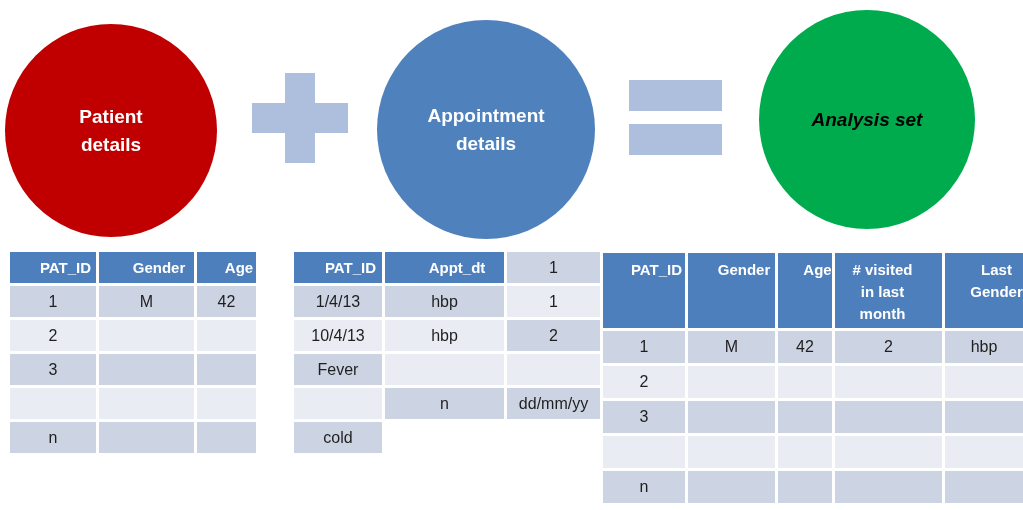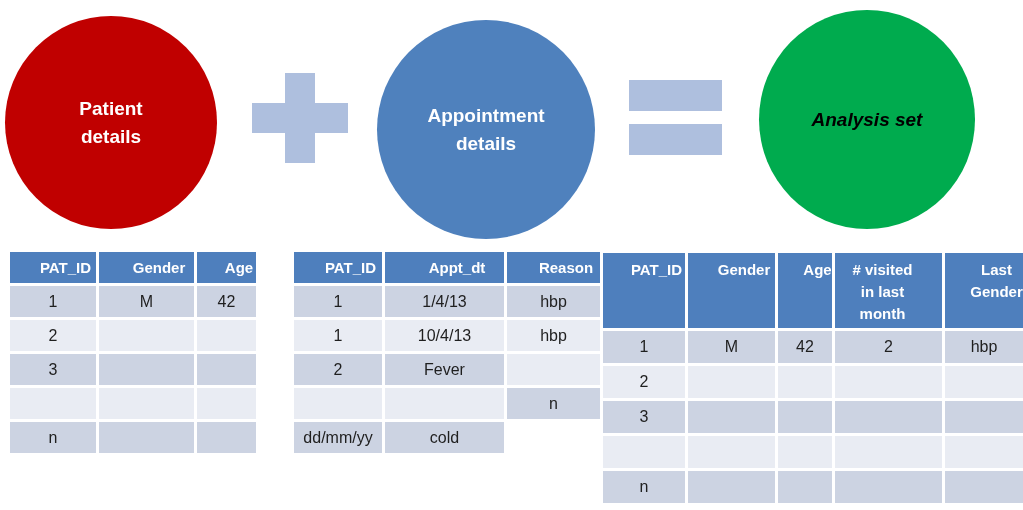--- a/index.html
+++ b/index.html
@@ -17,21 +17,21 @@
   }
 
   
   .circle {
     position: absolute;
     border-radius: 50%;
     display: flex;
     align-items: center;
     justify-content: center;
   }
-  .circle.red   { left: 5px;   top: 16px; width: 212px; height: 213px; background: var(--patient-red, #c00000); }
+  .circle.red   { left: 5px;   top: 24px; width: 212px; height: 213px; background: var(--patient-red, #c00000); }
   .circle.blue  { left: 377px; top: 20px;  width: 218px; height: 219px; background: var(--appointment-blue, #4f81bd); }
   .circle.green { left: 759px; top: 10px; width: 216px; height: 219px; background: var(--analysis-green, #00ab4e); font-style: italic; }
   .circle-label {
     white-space: pre-line;
     text-align: center;
     font-size: 19px;
     font-weight: bold;
     line-height: 28px;
   }
   .circle-label.light { color: #ffffff; }
@@ -145,21 +145,20 @@
       <div class="bcell band-l"></div>
       <div class="bcell band-l"></div>
       <div class="bcell band-d">n</div>
       <div class="bcell band-d"></div>
       <div class="bcell band-d"></div>
     </div>
 
   <div class="ptable tbl-appointment">
       <div class="hcell">PAT_ID</div>
       <div class="hcell">Appt_dt</div>
-      <div class="hcell">Reason</div>
       <div class="bcell band-d">1</div>
       <div class="bcell band-d">1/4/13</div>
       <div class="bcell band-d">hbp</div>
       <div class="bcell band-l">1</div>
       <div class="bcell band-l">10/4/13</div>
       <div class="bcell band-l">hbp</div>
       <div class="bcell band-d">2</div>
       <div class="bcell band-d">Fever</div>
       <div class="bcell band-l"></div>
       <div class="bcell band-l"></div>

